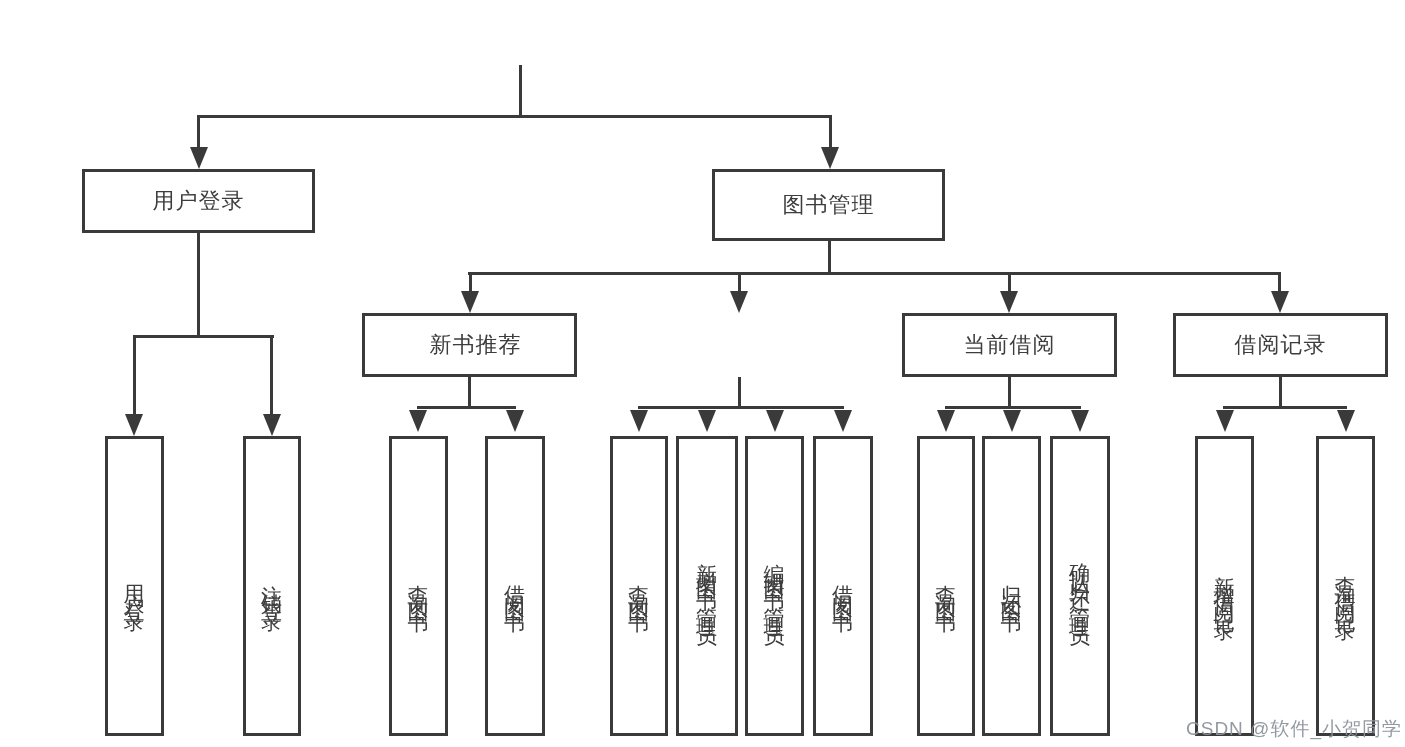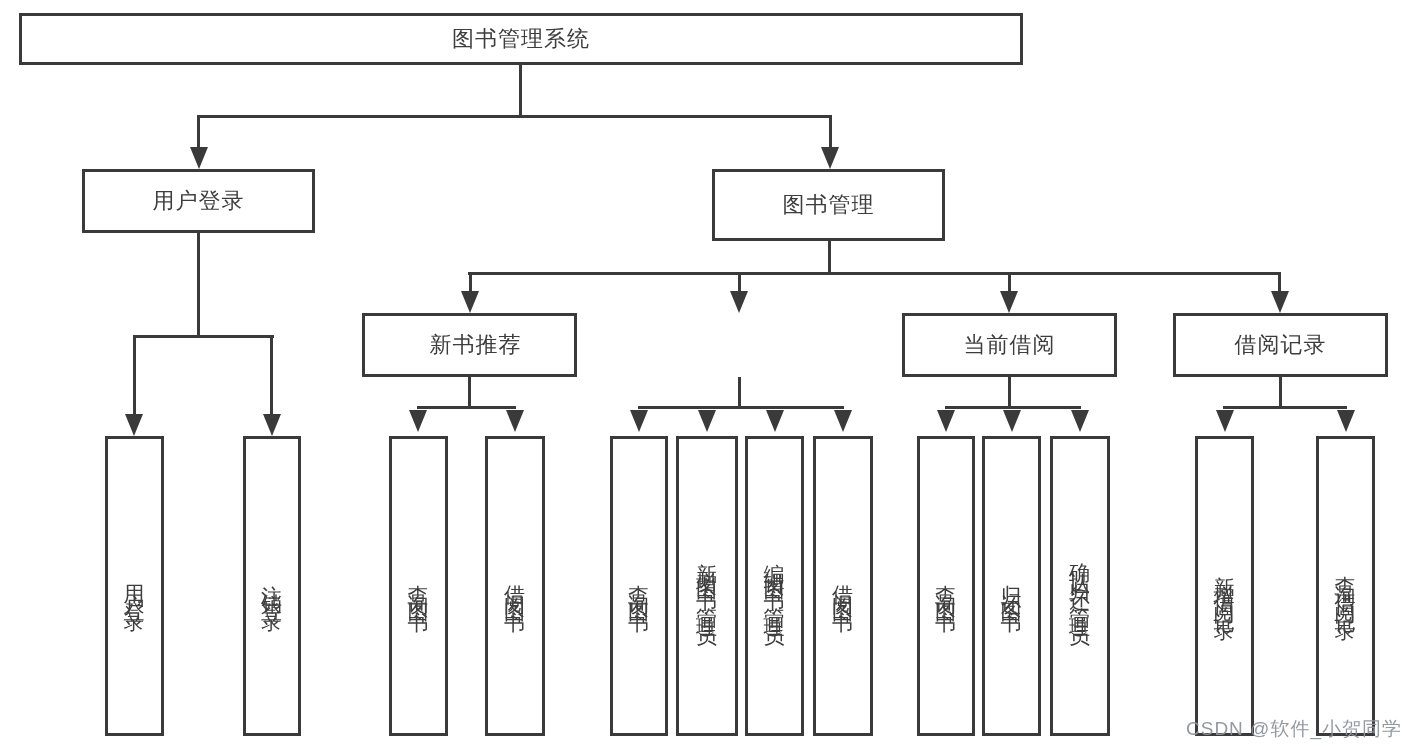--- a/index.html
+++ b/index.html
@@ -26,21 +26,20 @@
   .watermark{
     position:absolute;left:1186px;top:716px;z-index:5;
     font-size:19px;color:rgba(141,148,157,0.95);letter-spacing:1px;white-space:nowrap;
   }
 </style>
 </head>
 <body>
 
 <div class="stage">
 
-  <div class="box" style="left:19px;top:13px;width:1004px;height:52px;">图书管理系统</div>
 
   <div class="v" style="left:519px;top:65px;height:53px;"></div>
   <div class="h" style="left:197px;top:115px;width:634px;"></div>
   <div class="v" style="left:197px;top:115px;height:37px;"></div>
   <div class="arw" style="left:190px;top:147px;"></div>
   <div class="v" style="left:829px;top:115px;height:37px;"></div>
   <div class="arw" style="left:821px;top:147px;"></div>
 
   <div class="box" style="left:82px;top:169px;width:233px;height:64px;">用户登录</div>
   <div class="box" style="left:712px;top:169px;width:233px;height:72px;">图书管理</div>

